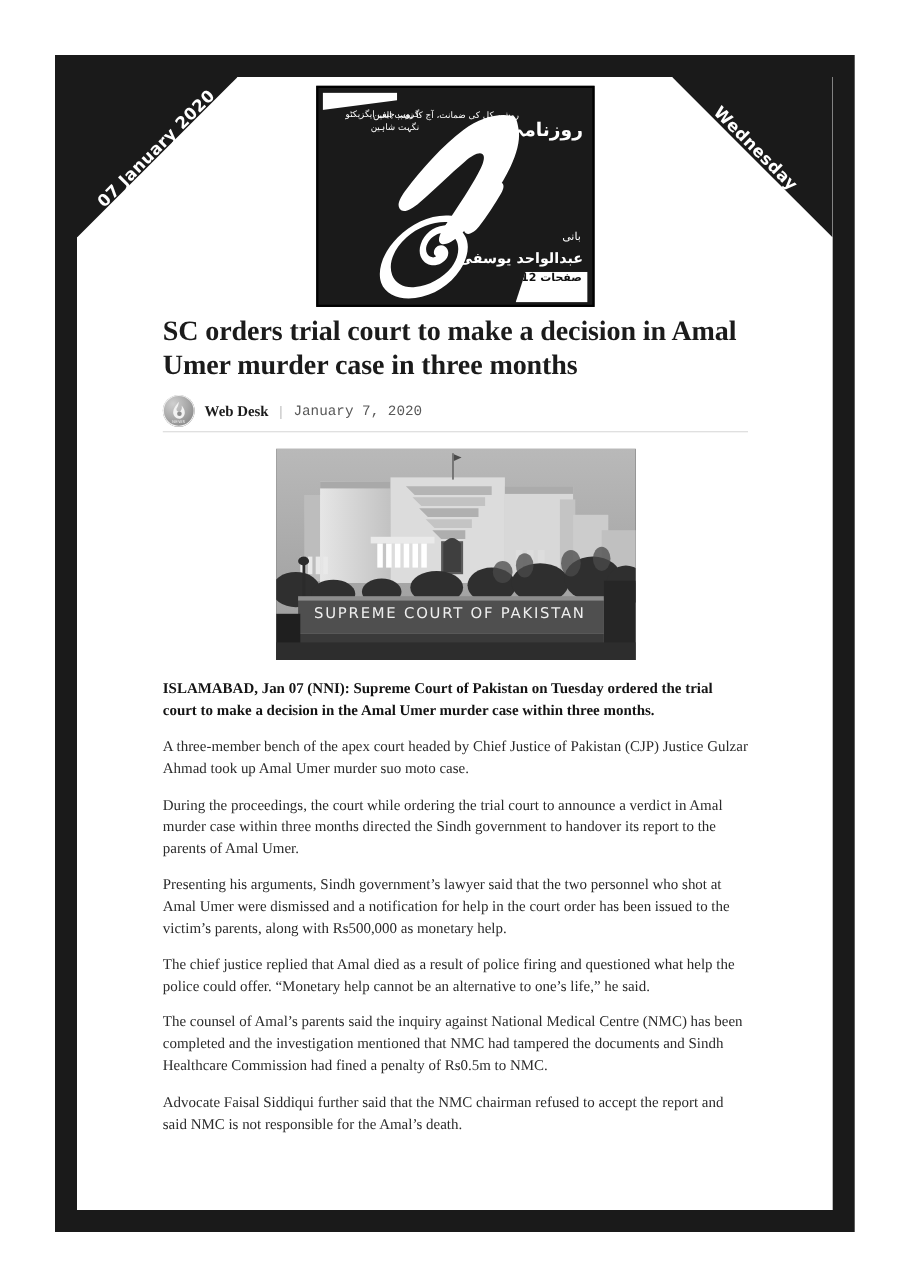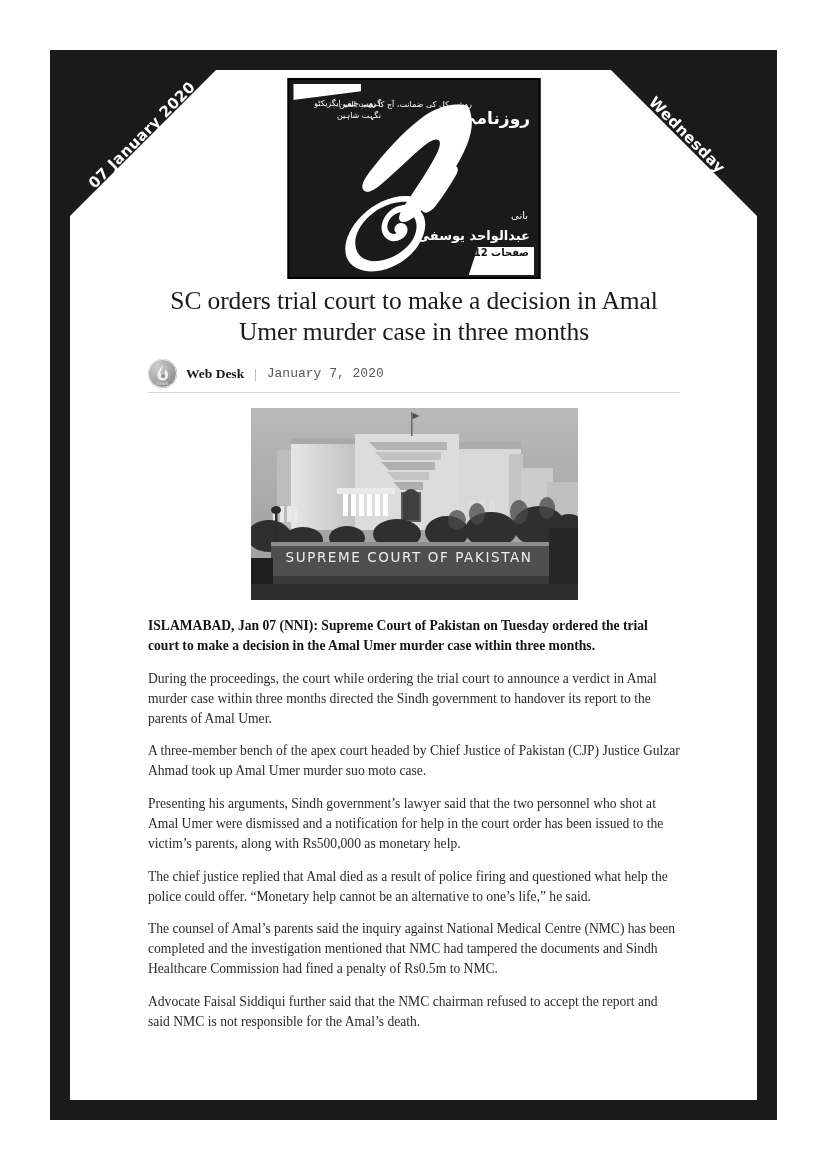--- a/index.html
+++ b/index.html
@@ -164,26 +164,25 @@
 
   
   .article {
     position: absolute;
     left: 78px; top: 215px;
     width: 532px;
   }
   .headline {
     font-family: "Liberation Serif", serif;
     font-size: 25.5px;
-    font-weight: normal;
+    font-weight: bold;
     line-height: 1.22;
     color: #1b1b1b;
     margin: 0 0 12px 0;
     letter-spacing: -0.1px;
-    text-align: center;
   }
   .byline {
     display: flex;
     align-items: center;
     gap: 9px;
     padding-bottom: 4px;
     border-bottom: 1px solid #d9d9d9;
   }
   .avatar {
     width: 29px; height: 29px;
@@ -379,22 +378,22 @@
           <text x="158" y="154" font-family="DejaVu Sans, sans-serif" font-size="13.5" fill="#eeeeee" text-anchor="middle" letter-spacing="1.6">SUPREME COURT OF PAKISTAN</text>
 
           <rect x="298" y="120" width="29" height="72" fill="#262626"></rect>
           <rect x="0" y="150" width="22" height="42" fill="#1f1f1f"></rect>
           <rect x="0" y="176" width="327" height="16" fill="#2d2d2d"></rect>
         </svg>
       </div>
 
       <div class="body-copy">
         <p class="lead">ISLAMABAD, Jan 07 (NNI): Supreme Court of Pakistan on Tuesday ordered the trial court to make a decision in the Amal Umer murder case within three months.</p>
+        <p>A three-member bench of the apex court headed by Chief Justice of Pakistan (CJP) Justice Gulzar Ahmad took up Amal Umer murder suo moto case.</p>
         <p>During the proceedings, the court while ordering the trial court to announce a verdict in Amal murder case within three months directed the Sindh government to handover its report to the parents of Amal Umer.</p>
-        <p>A three-member bench of the apex court headed by Chief Justice of Pakistan (CJP) Justice Gulzar Ahmad took up Amal Umer murder suo moto case.</p>
         <p>Presenting his arguments, Sindh government’s lawyer said that the two personnel who shot at Amal Umer were dismissed and a notification for help in the court order has been issued to the victim’s parents, along with Rs500,000 as monetary help.</p>
         <p>The chief justice replied that Amal died as a result of police firing and questioned what help the police could offer. “Monetary help cannot be an alternative to one’s life,” he said.</p>
         <p>The counsel of Amal’s parents said the inquiry against National Medical Centre (NMC) has been completed and the investigation mentioned that NMC had tampered the documents and Sindh Healthcare Commission had fined a penalty of Rs0.5m to NMC.</p>
         <p>Advocate Faisal Siddiqui further said that the NMC chairman refused to accept the report and said NMC is not responsible for the Amal’s death.</p>
 
       </div>
 
     </div>
   </div>
 </div>

